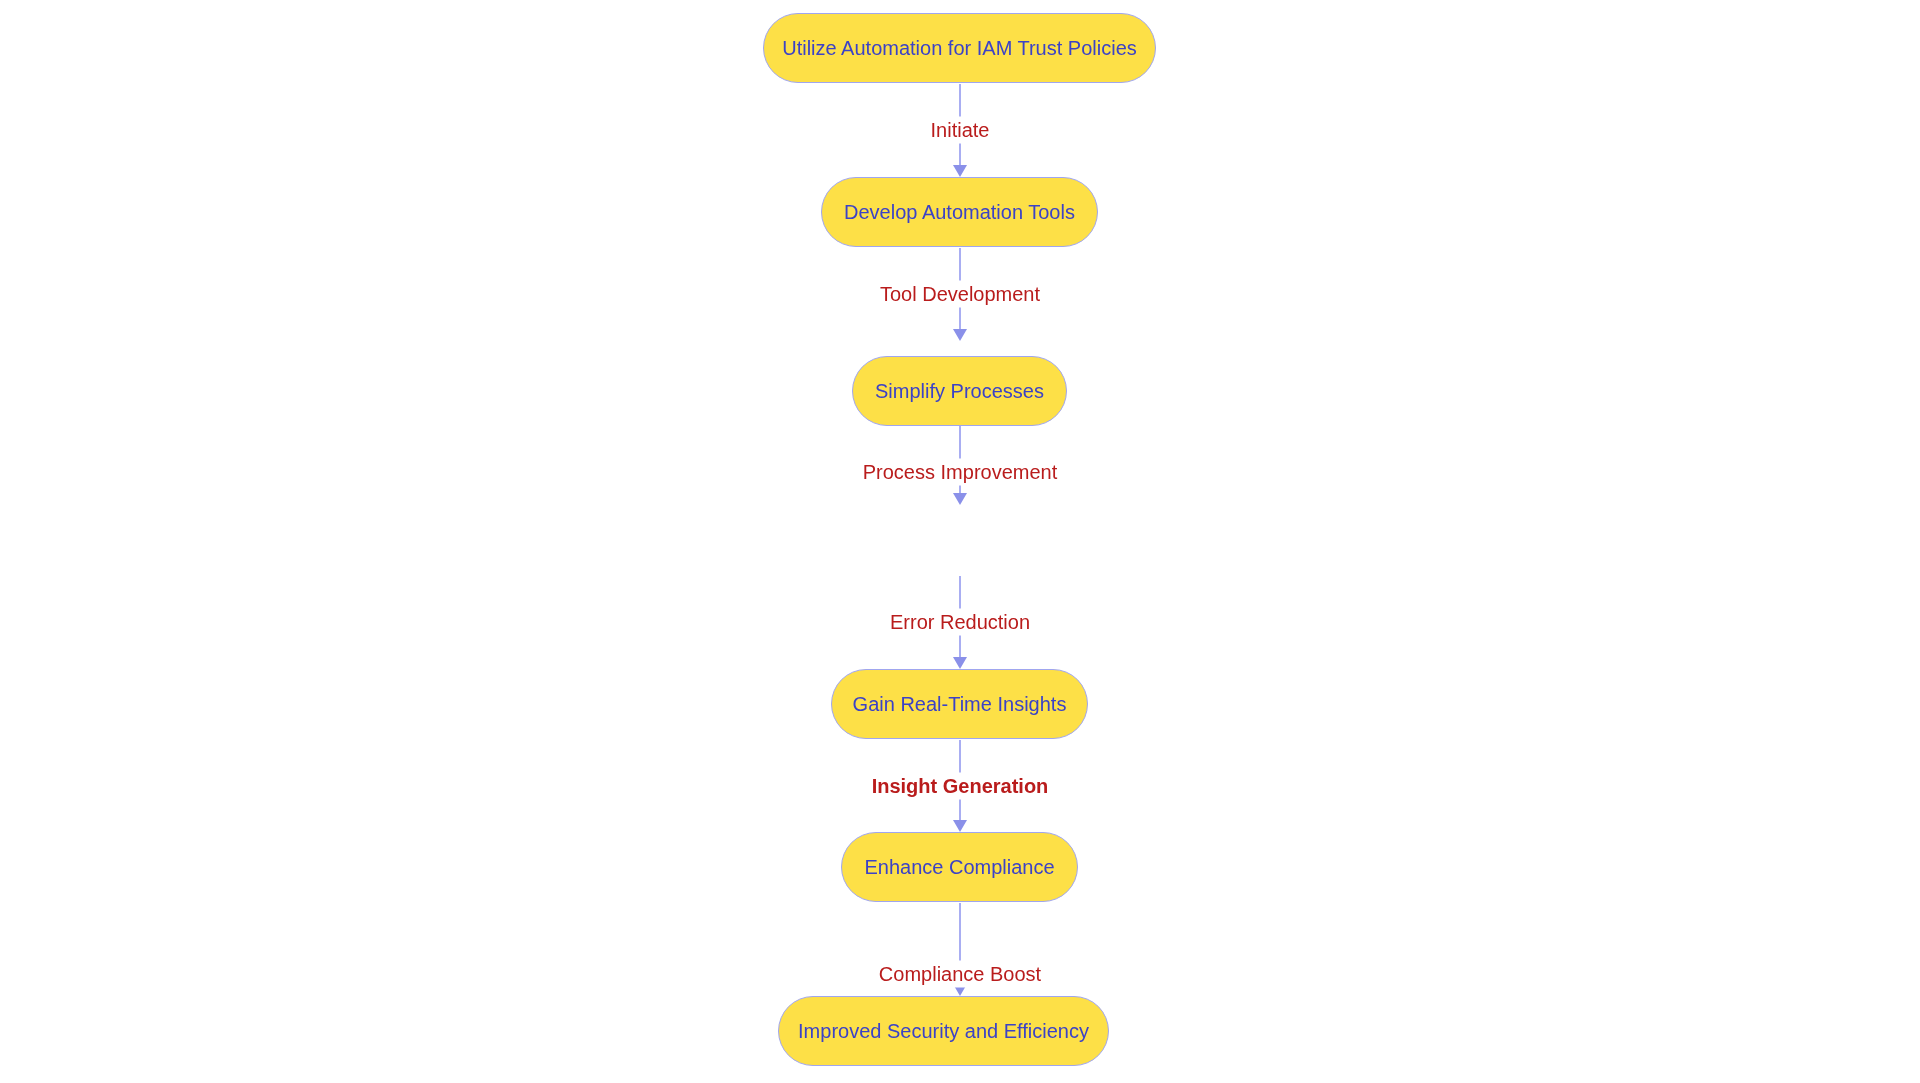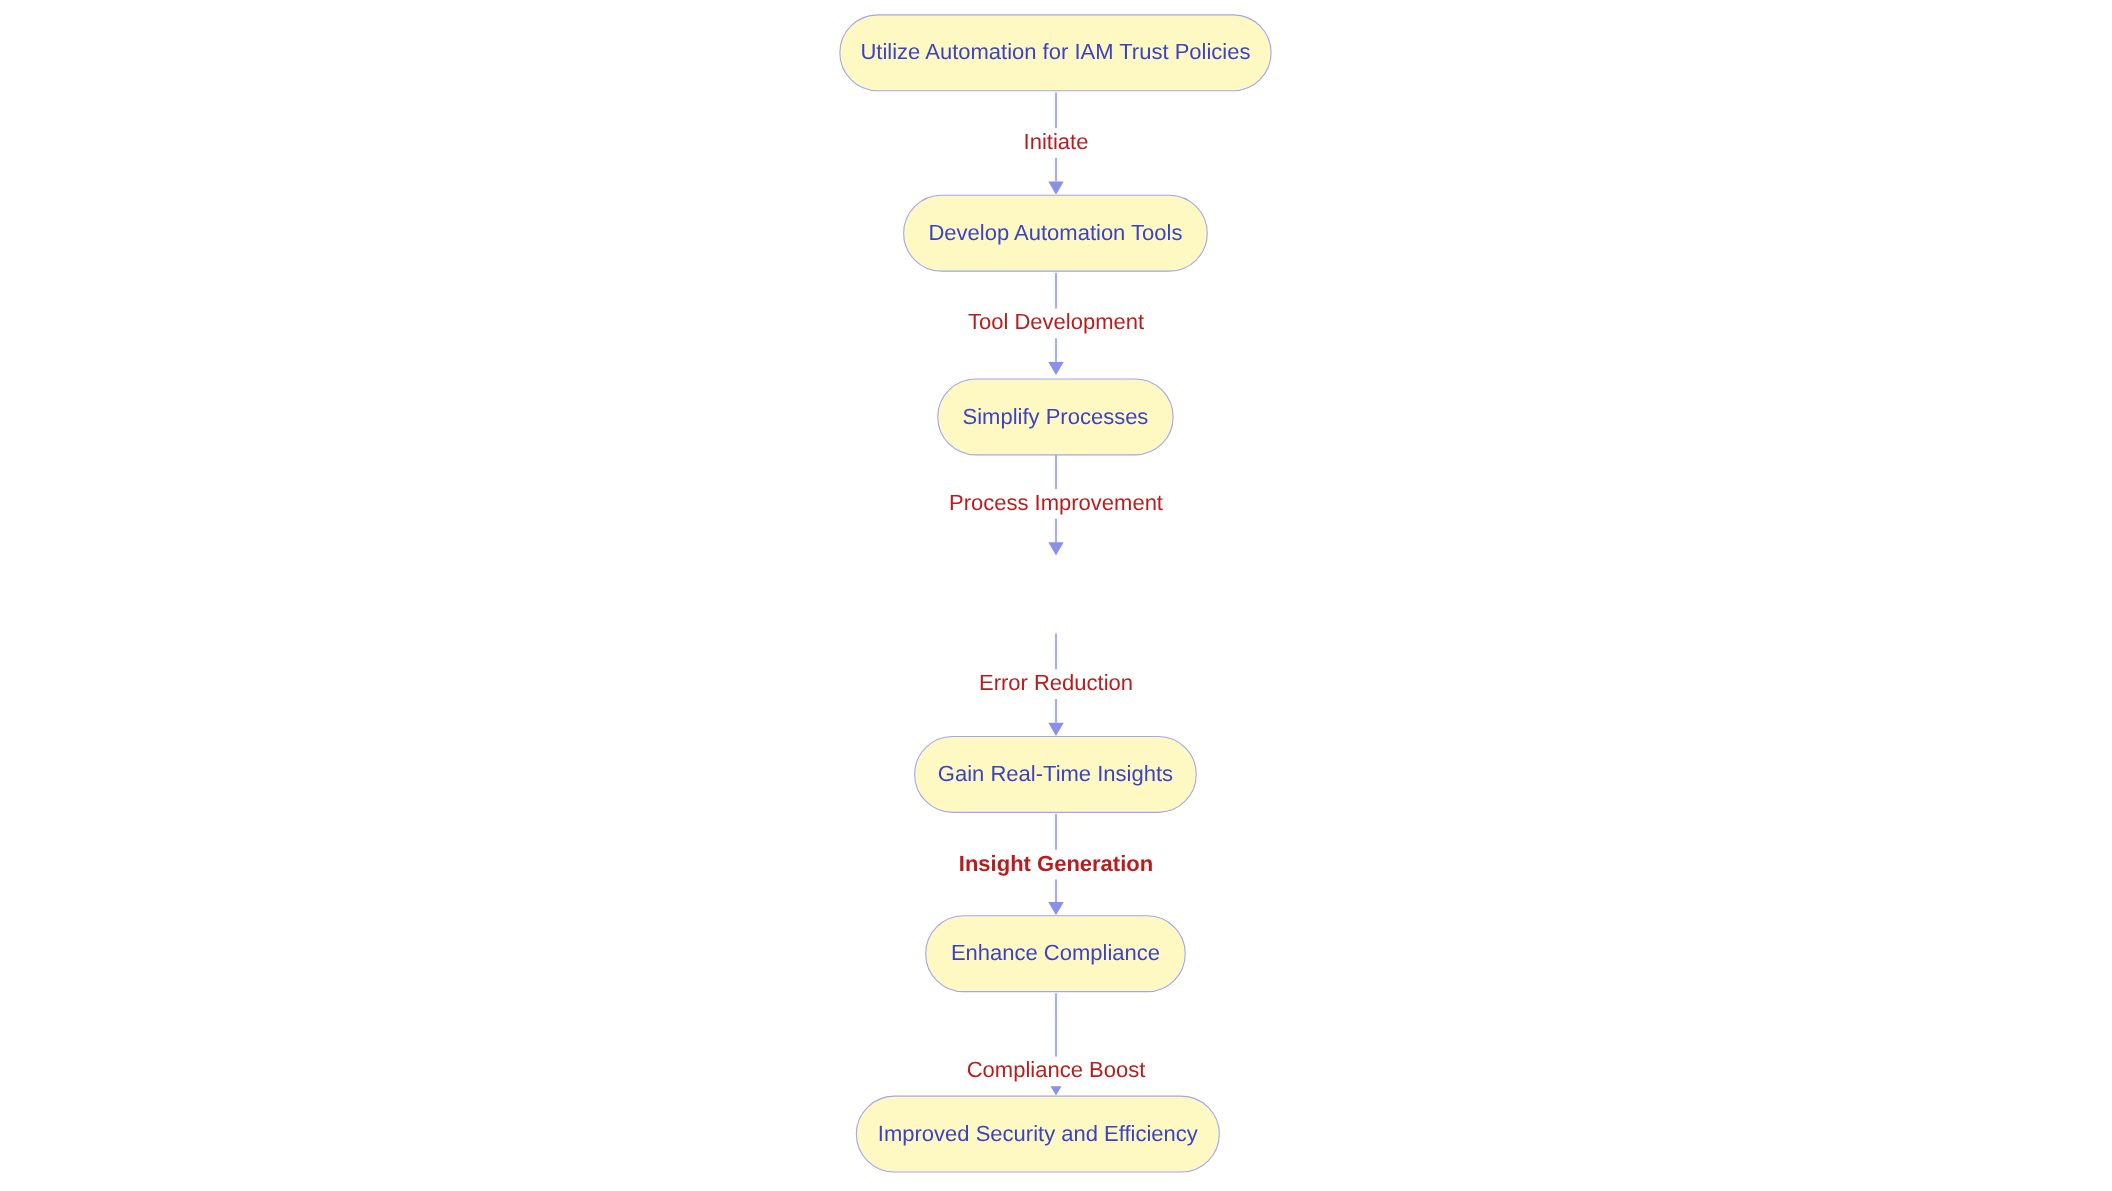--- a/index.html
+++ b/index.html
@@ -20,53 +20,53 @@
     left: 0;
     top: 0;
     width: 1920px;
     height: 1083px;
     z-index: 1;
   }
   .node {
     position: absolute;
     height: 70px;
     box-sizing: border-box;
-    background: #fef9c3;
+    background: #fde047;
     border: 1.6px solid #a0a6ef;
     border-radius: 35px;
     display: flex;
     align-items: center;
     justify-content: center;
     color: #3b42c7;
     font-size: 20px;
     text-align: center;
     white-space: nowrap;
     z-index: 3;
   }
   .n1 { left: 763px; top: 13px;  width: 393px; }
   .n2 { left: 821px; top: 177px; width: 277px; }
-  .n3 { left: 852px; top: 344px; width: 215px; }
+  .n3 { left: 852px; top: 356px; width: 215px; }
   .n4 { left: 840px; top: 505px; width: 239px; }
   .n5 { left: 831px; top: 669px; width: 257px; }
   .n6 { left: 841px; top: 832px; width: 237px; }
   .n7 { left: 778px; top: 996px; width: 331px; }
   .elabel {
     position: absolute;
     left: 960px;
     transform: translate(-50%, -50%);
     background: #ffffff;
     padding: 2px 6px;
     color: #b91c1c;
     font-size: 20px;
     white-space: nowrap;
     z-index: 2;
   }
   .l1 { top: 130px; }
   .l2 { top: 294px; }
-  .l3 { top: 458px; }
+  .l3 { top: 472px; }
   .l4 { top: 622px; }
   .l5 { top: 786px; font-weight: bold; }
   .l6 { top: 974px; }
 </style>
 </head>
 <body>
 
 <div class="canvas">
 
   <svg class="edges" viewBox="0 0 1920 1083" aria-hidden="true">

